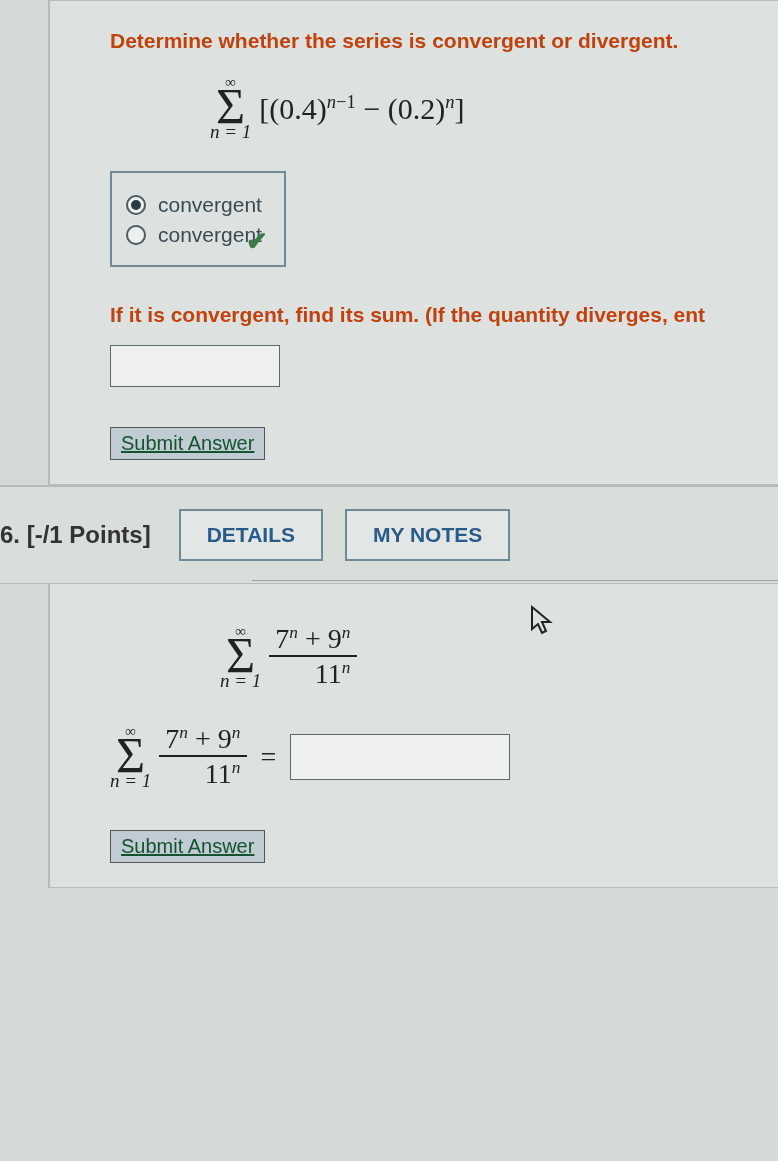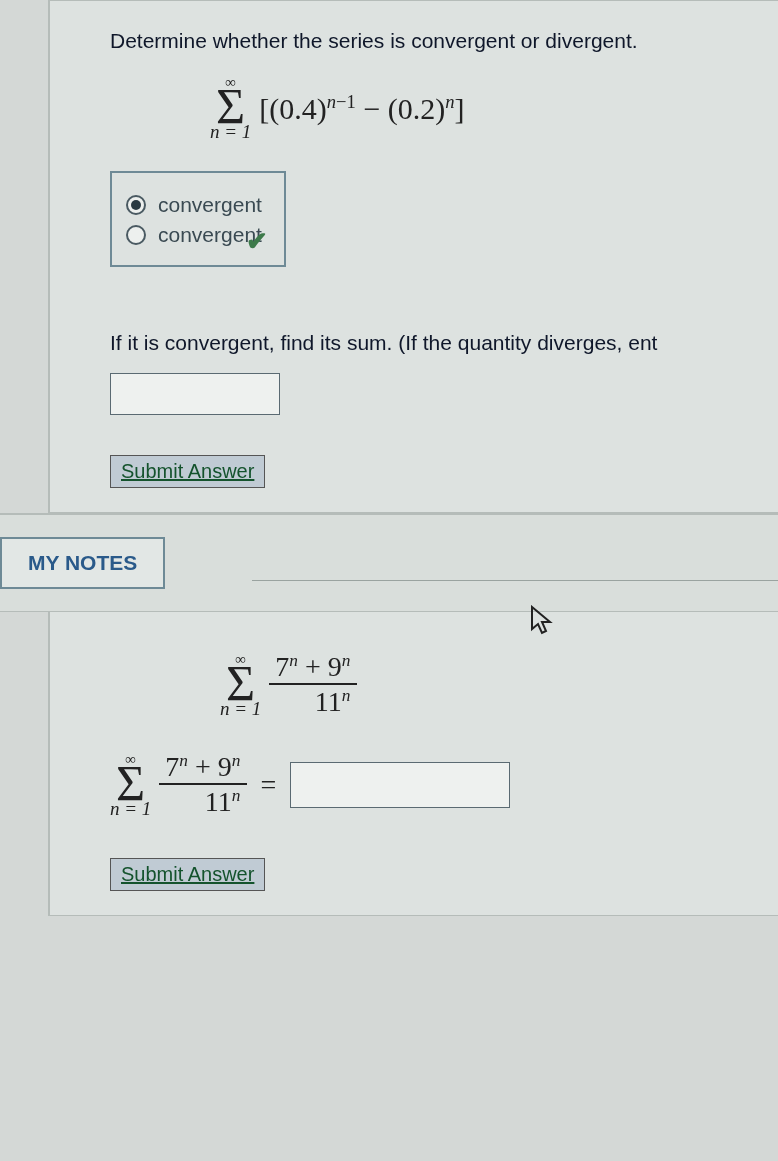--- a/index.html
+++ b/index.html
@@ -17,22 +17,23 @@
   .question-block {
     background: #dde2e0;
     border-top: 1px solid #b5bcb9;
     border-bottom: 1px solid #b5bcb9;
     border-left: 2px solid #b5bcb9;
     padding: 28px 0 24px 60px;
     margin-left: 48px;
   }
   .prompt {
     font-size: 21px;
-    color: #0f172a;
+    color: #c2410c;
     margin-bottom: 18px;
+    font-weight: bold;
   }
   .formula {
     font-family: "Times New Roman", serif;
     font-size: 28px;
     color: #222;
     margin: 8px 0 26px 100px;
     display: flex;
     align-items: center;
   }
   .sigma-block {
@@ -63,21 +64,21 @@
     line-height: 1.1;
   }
   .frac .num { border-bottom: 2px solid #222; padding: 0 6px; }
   .frac .den { padding: 1px 6px; }
   sup { font-size: 0.62em; }
   .radio-box {
     border: 2px solid #6e8a96;
     display: inline-block;
     padding: 14px 22px 12px 14px;
     background: #dde2e0;
-    margin-bottom: 64px;
+    margin-bottom: 36px;
     position: relative;
   }
   .radio-row {
     display: flex;
     align-items: center;
     font-size: 21px;
     margin: 6px 0;
   }
   .radio {
     width: 20px; height: 20px;
@@ -212,20 +213,25 @@
 </div>
 
 <div class="divider-line"></div>
 <span class="cursor">
   <svg width="24" height="32" viewBox="0 0 24 32">
     <path d="M2 2 L2 24 L8 19 L12 28 L16 26 L12 17 L20 17 Z" fill="none" stroke="#222" stroke-width="2"></path>
   </svg>
 </span>
 
 <div class="header-row">
+  <span class="qnum">
+    <span>6.</span>
+    <span>[-/1 Points]</span>
+  </span>
+  <span class="hbtn">DETAILS</span>
   <span class="hbtn">MY NOTES</span>
 </div>
 
 <div class="question-block" style="border-top:none;">
 
   <div class="formula" style="margin-left:110px;">
     <span class="sigma-block">
       <span class="sigma-top">∞</span>
       <span class="sigma-sym">Σ</span>
       <span class="sigma-bot">n = 1</span>

